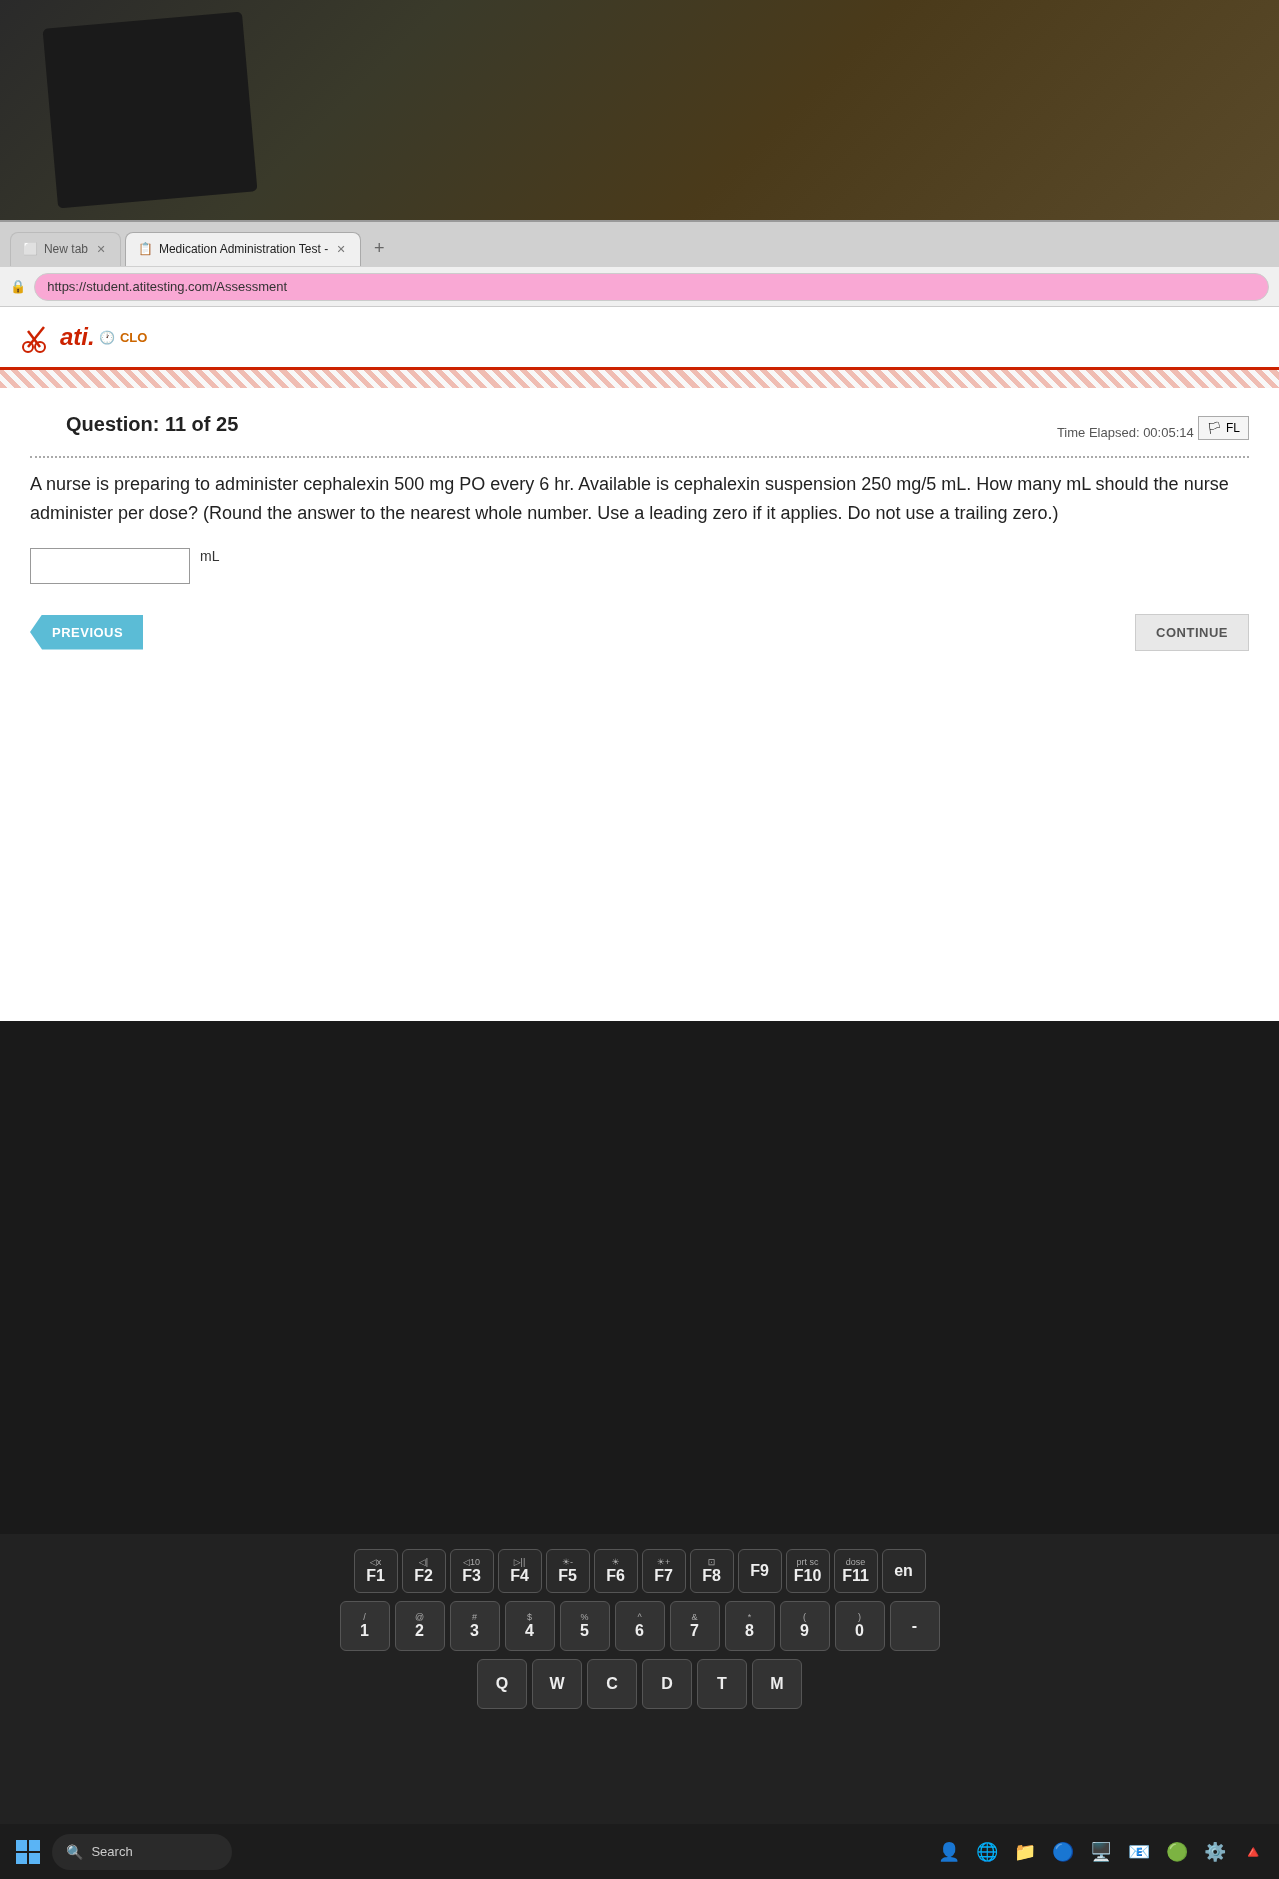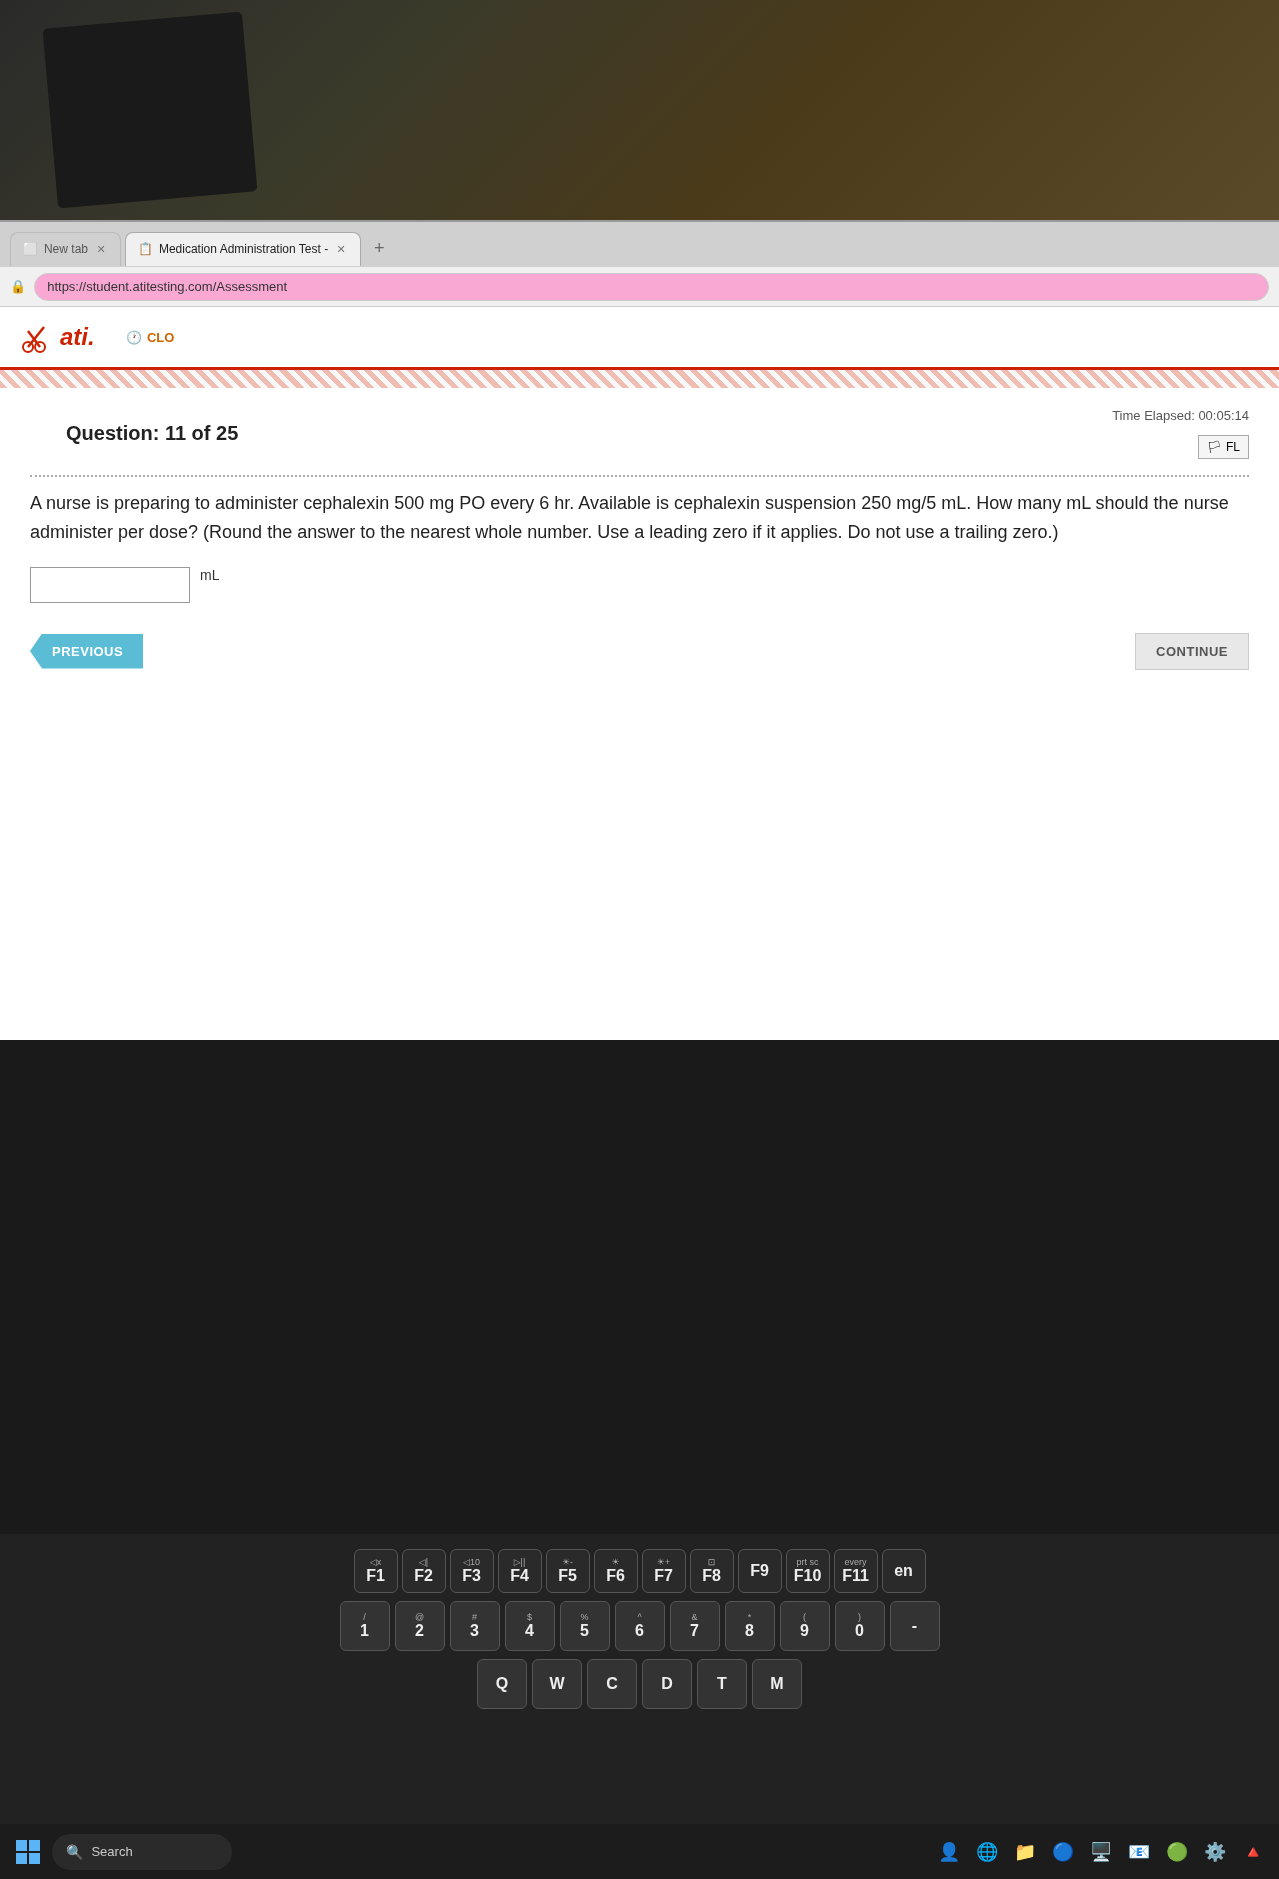--- a/index.html
+++ b/index.html
@@ -134,21 +134,21 @@
       padding: 12px 20px;
       border-bottom: 3px solid #cc2200;
       background: white;
       position: relative;
     }
 
     .ati-logo {
       display: flex;
       align-items: center;
       gap: 4px;
-      margin-right: 32px;
+      margin-right: 5px;
     }
 
     .ati-logo-text {
       font-size: 24px;
       font-weight: bold;
       color: #cc2200;
       font-style: italic;
     }
 
     .ati-title {
@@ -487,21 +487,21 @@
       <span>🕐</span>
       <span>CLO</span>
     </button>
   </div>
 
   <div class="stripe-banner"></div>
 
   <div class="question-area">
     <div class="question-meta">
       <span class="question-number">Question: 11 of 25</span>
-      <div style="display:flex; flex-direction:column; align-items:flex-end; gap:4px;">
+      <div style="display:flex; flex-direction:row; align-items:flex-end; gap:4px;">
         <span class="time-elapsed">
           <span>Time Elapsed:</span>
           <span>00:05:14</span>
         </span>
         <button class="flag-btn">
           <span>🏳</span>
           <span>FL</span>
         </button>
       </div>
     </div>
@@ -565,21 +565,21 @@
       <span class="main-label">F8</span>
     </div>
     <div class="key fn-key">
       <span class="main-label">F9</span>
     </div>
     <div class="key fn-key">
       <span class="top-label">prt sc</span>
       <span class="main-label">F10</span>
     </div>
     <div class="key fn-key">
-      <span class="top-label">every</span>
+      <span class="top-label">dose</span>
       <span class="main-label">F11</span>
     </div>
     <div class="key fn-key">
       <span class="main-label">en</span>
     </div>
   </div>
 
   <div class="keyboard-row">
     <div class="key">
       <span class="top-label">/</span>

